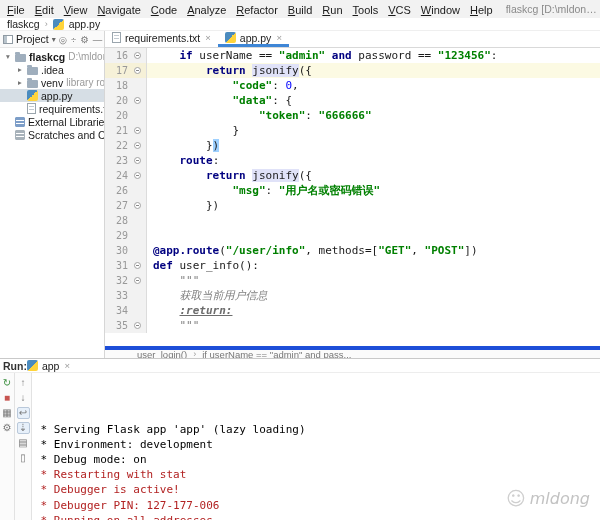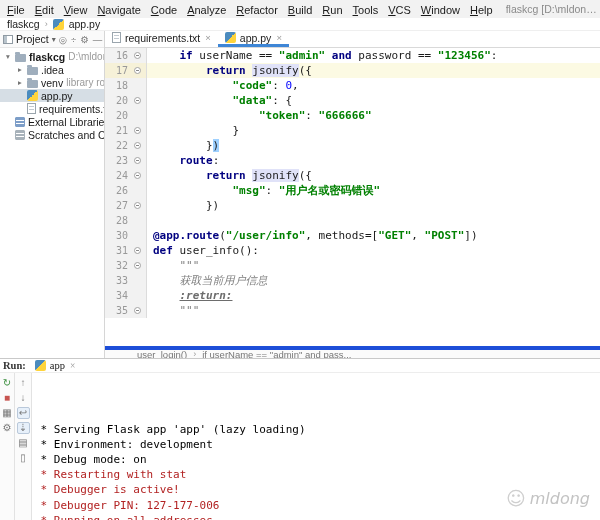--- a/index.html
+++ b/index.html
@@ -59,21 +59,21 @@
   .s { color:#008000; font-weight:bold; }
   .n { color:#0000FF; }
   .d { color:#000080; font-weight:bold; }
   .hl { background:#E0E2F8; }
   .ph { background:#9FD1FF; }
   .ds { color:#808080; font-style:italic; }
   .dt { color:#6d6d6d; font-style:italic; font-weight:bold; text-decoration:underline; }
   .ed-crumb { height:12px; flex:none; border-top:4px solid #1d4ed8; background:#FBFBFB; display:flex; align-items:center; gap:6px; padding-left:32px; font-size:9.5px; color:#777; white-space:nowrap; overflow:hidden; }
   
   .runpanel { height:162px; border-top:1px solid #C9C9C9; display:flex; flex-direction:column; }
-  .run-header { height:14px; flex:none; display:flex; align-items:center; gap:9px; padding-left:3px; font-size:10.5px; border-bottom:1px solid #EDEDED;font-family:Liberation Serif, serif; }
+  .run-header { height:14px; flex:none; display:flex; align-items:center; gap:0; padding-left:3px; font-size:10.5px; border-bottom:1px solid #EDEDED; }
   .run-label { font-weight:bold; color:#333; }
   .run-tab { display:flex; align-items:center; gap:4px; }
   .run-body { flex:1; min-height:0; display:flex; }
   .rt-col { flex:none; border-right:1px solid #E2E2E2; background:#FBFBFB; display:flex; flex-direction:column; align-items:center; padding-top:4px; gap:3px; }
   .rt-col1 { width:15px; }
   .rt-col2 { width:17px; }
   .rt-icon { width:13px; height:12px; font-size:10px; line-height:12px; text-align:center; color:#777; cursor:default; }
   .rt-icon.active { border:1px solid #B9C8DA; background:#E7F0FA; border-radius:2px; line-height:10px; }
   .console { flex:1; min-width:0; position:relative; overflow:hidden; font-family:"DejaVu Sans Mono","DejaVu Sans",monospace; font-size:11px; line-height:15.2px; padding:3px 0 0 2px; white-space:pre; }
   .console-line.out { color:#000; }
@@ -171,20 +171,21 @@
         <div class="code-row"><div class="gutter"><span class="lnum">18</span><span class="foldcol"></span></div><div class="codeln"><span>            </span><span class="s">"code"</span><span>: </span><span class="n">0</span><span>,</span></div></div>
         <div class="code-row"><div class="gutter"><span class="lnum">20</span><span class="foldcol"><span class="fold"></span></span></div><div class="codeln"><span>            </span><span class="s">"data"</span><span>: {</span></div></div>
         <div class="code-row"><div class="gutter"><span class="lnum">20</span><span class="foldcol"></span></div><div class="codeln"><span>                </span><span class="s">"token"</span><span>: </span><span class="s">"666666"</span></div></div>
         <div class="code-row"><div class="gutter"><span class="lnum">21</span><span class="foldcol"><span class="fold"></span></span></div><div class="codeln"><span>            }</span></div></div>
         <div class="code-row"><div class="gutter"><span class="lnum">22</span><span class="foldcol"><span class="fold"></span></span></div><div class="codeln"><span>        }</span><span class="ph">)</span></div></div>
         <div class="code-row"><div class="gutter"><span class="lnum">23</span><span class="foldcol"><span class="fold"></span></span></div><div class="codeln"><span>    </span><span class="k">route</span><span>:</span></div></div>
         <div class="code-row"><div class="gutter"><span class="lnum">24</span><span class="foldcol"><span class="fold"></span></span></div><div class="codeln"><span>        </span><span class="k">return</span><span> </span><span class="hl">jsonify</span><span>({</span></div></div>
         <div class="code-row"><div class="gutter"><span class="lnum">26</span><span class="foldcol"></span></div><div class="codeln"><span>            </span><span class="s">"msg"</span><span>: </span><span class="s">"用户名或密码错误"</span></div></div>
         <div class="code-row"><div class="gutter"><span class="lnum">27</span><span class="foldcol"><span class="fold"></span></span></div><div class="codeln"><span>        })</span></div></div>
         <div class="code-row"><div class="gutter"><span class="lnum">28</span><span class="foldcol"></span></div><div class="codeln"></div></div>
+        <div class="code-row"><div class="gutter"><span class="lnum">29</span><span class="foldcol"></span></div><div class="codeln"></div></div>
         <div class="code-row"><div class="gutter"><span class="lnum">30</span><span class="foldcol"></span></div><div class="codeln"><span class="d">@app.route</span><span>(</span><span class="s">"/user/info"</span><span>, methods=[</span><span class="s">"GET"</span><span>, </span><span class="s">"POST"</span><span>])</span></div></div>
         <div class="code-row"><div class="gutter"><span class="lnum">31</span><span class="foldcol"><span class="fold"></span></span></div><div class="codeln"><span class="k">def</span><span> user_info():</span></div></div>
         <div class="code-row"><div class="gutter"><span class="lnum">32</span><span class="foldcol"><span class="fold"></span></span></div><div class="codeln"><span>    </span><span class="ds">"""</span></div></div>
         <div class="code-row"><div class="gutter"><span class="lnum">33</span><span class="foldcol"></span></div><div class="codeln"><span>    </span><span class="ds">获取当前用户信息</span></div></div>
         <div class="code-row"><div class="gutter"><span class="lnum">34</span><span class="foldcol"></span></div><div class="codeln"><span>    </span><span class="dt">:return:</span></div></div>
         <div class="code-row"><div class="gutter"><span class="lnum">35</span><span class="foldcol"><span class="fold"></span></span></div><div class="codeln"><span>    </span><span class="ds">"""</span></div></div>
       </div>
     <div class="ed-crumb">
       <span>user_login()</span>
       <span class="crumb-sep">›</span>

